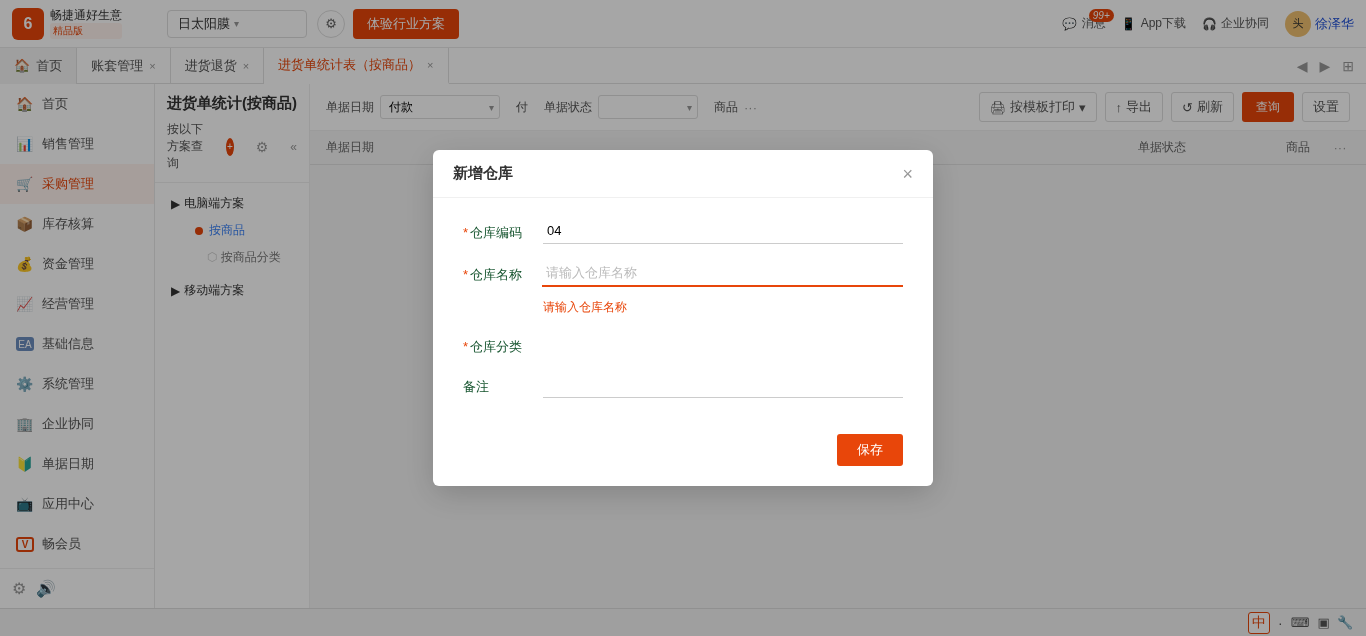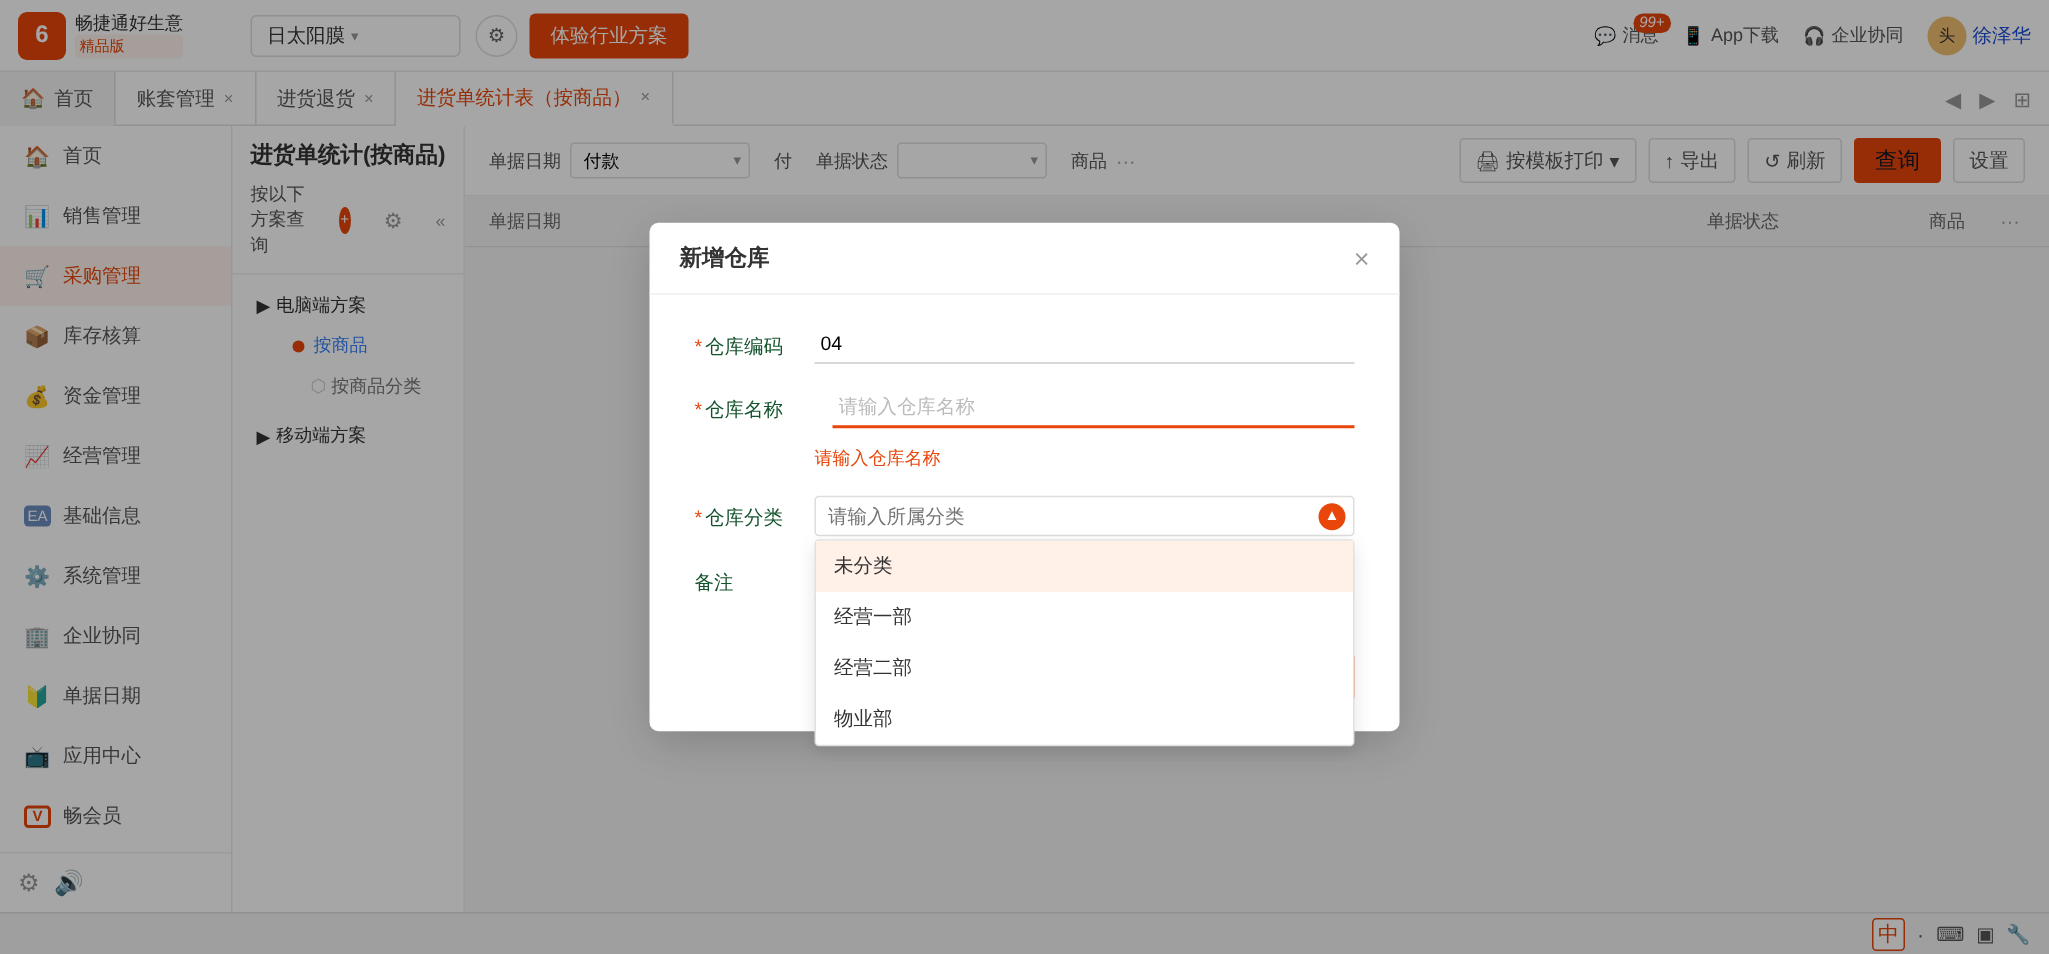--- a/index.html
+++ b/index.html
@@ -91,21 +91,21 @@
     }
     .sidebar-item {
       display: flex; align-items: center; gap: 8px;
       padding: 11px 16px; cursor: pointer; color: #555; font-size: 13px;
     }
     .sidebar-item.active { background: #fff3ee; color: #e8460a; }
     .sidebar-item .s-icon { width: 18px; text-align: center; font-size: 14px; }
 
     
     .content-area { flex: 1; background: #f5f5f5; overflow: auto; padding: 0; position: relative; }
-    .btn-orange { background: #e8460a; color: #0f172a; border: none; border-radius: 3px; padding: 5px 14px; cursor: pointer; font-size: 15px; }
+    .btn-orange { background: #e8460a; color: #ffffff; border: none; border-radius: 3px; padding: 5px 14px; cursor: pointer; font-size: 12px; }
     .btn-white { background: white; color: #555; border: 1px solid #ddd; border-radius: 3px; padding: 5px 10px; cursor: pointer; font-size: 13px; display: flex; align-items: center; gap: 4px; }
     .icon-circle { width: 18px; height: 18px; border-radius: 50%; background: #e8460a; color: white; font-size: 10px; display: inline-flex; align-items: center; justify-content: center; cursor: pointer; }
     .icon-gear { color: #999; cursor: pointer; font-size: 14px; }
     .icon-collapse { color: #999; cursor: pointer; font-size: 12px; }
     .scheme-section { padding: 8px 16px; }
     .scheme-section-title { display: flex; align-items: center; gap: 4px; color: #333; font-size: 12px; padding: 4px 0; cursor: pointer; }
     .scheme-item { display: flex; align-items: center; gap: 6px; padding: 6px 24px; cursor: pointer; font-size: 12px; color: #555; }
     .scheme-item.active { color: #3b82f6; }
     .scheme-item .dot { width: 8px; height: 8px; border-radius: 50%; background: #e8460a; }
     .scheme-sub { padding-left: 36px; font-size: 12px; color: #777; padding-top: 4px; padding-bottom: 4px; }
@@ -453,40 +453,29 @@
     <span class="modal-close">×</span>
   </div>
   <div class="modal-body">
 
     <div class="form-row">
       <span class="form-label required">仓库编码</span>
       <input class="form-input" type="text" value="04" style="">
     </div>
 
     <div class="form-row" style="flex-direction:column;">
-      <div style="display:flex;align-items:flex-start;gap:22px;width:100%;">
+      <div style="display:flex;align-items:flex-start;gap:9px;width:100%;">
         <span class="form-label required">仓库名称</span>
         <input class="form-input error" type="text" style="flex: 1 1 0%;" placeholder="请输入仓库名称">
       </div>
       <div style="margin-left:80px;color:#e8460a;font-size:12px;margin-top:2px;">请输入仓库名称</div>
     </div>
 
     <div class="form-row">
       <span class="form-label required">仓库分类</span>
-      <div class="form-select-wrap">
-        <input class="form-select-input" type="text" placeholder="请输入所属分类" style="">
-        <span class="select-arrow-btn">▲</span>
-        
-        <div class="dropdown-list">
-          <div class="dropdown-item highlighted">未分类</div>
-          <div class="dropdown-item">经营一部</div>
-          <div class="dropdown-item">经营二部</div>
-          <div class="dropdown-item">物业部</div>
-        </div>
-      </div>
     </div>
 
     <div class="form-row">
       <span class="form-label">备注</span>
       <input class="form-input" type="text" style="flex: 1 1 0%;">
     </div>
   </div>
   <div class="modal-footer">
     <button class="btn-save-partial">保存</button>
   </div>

